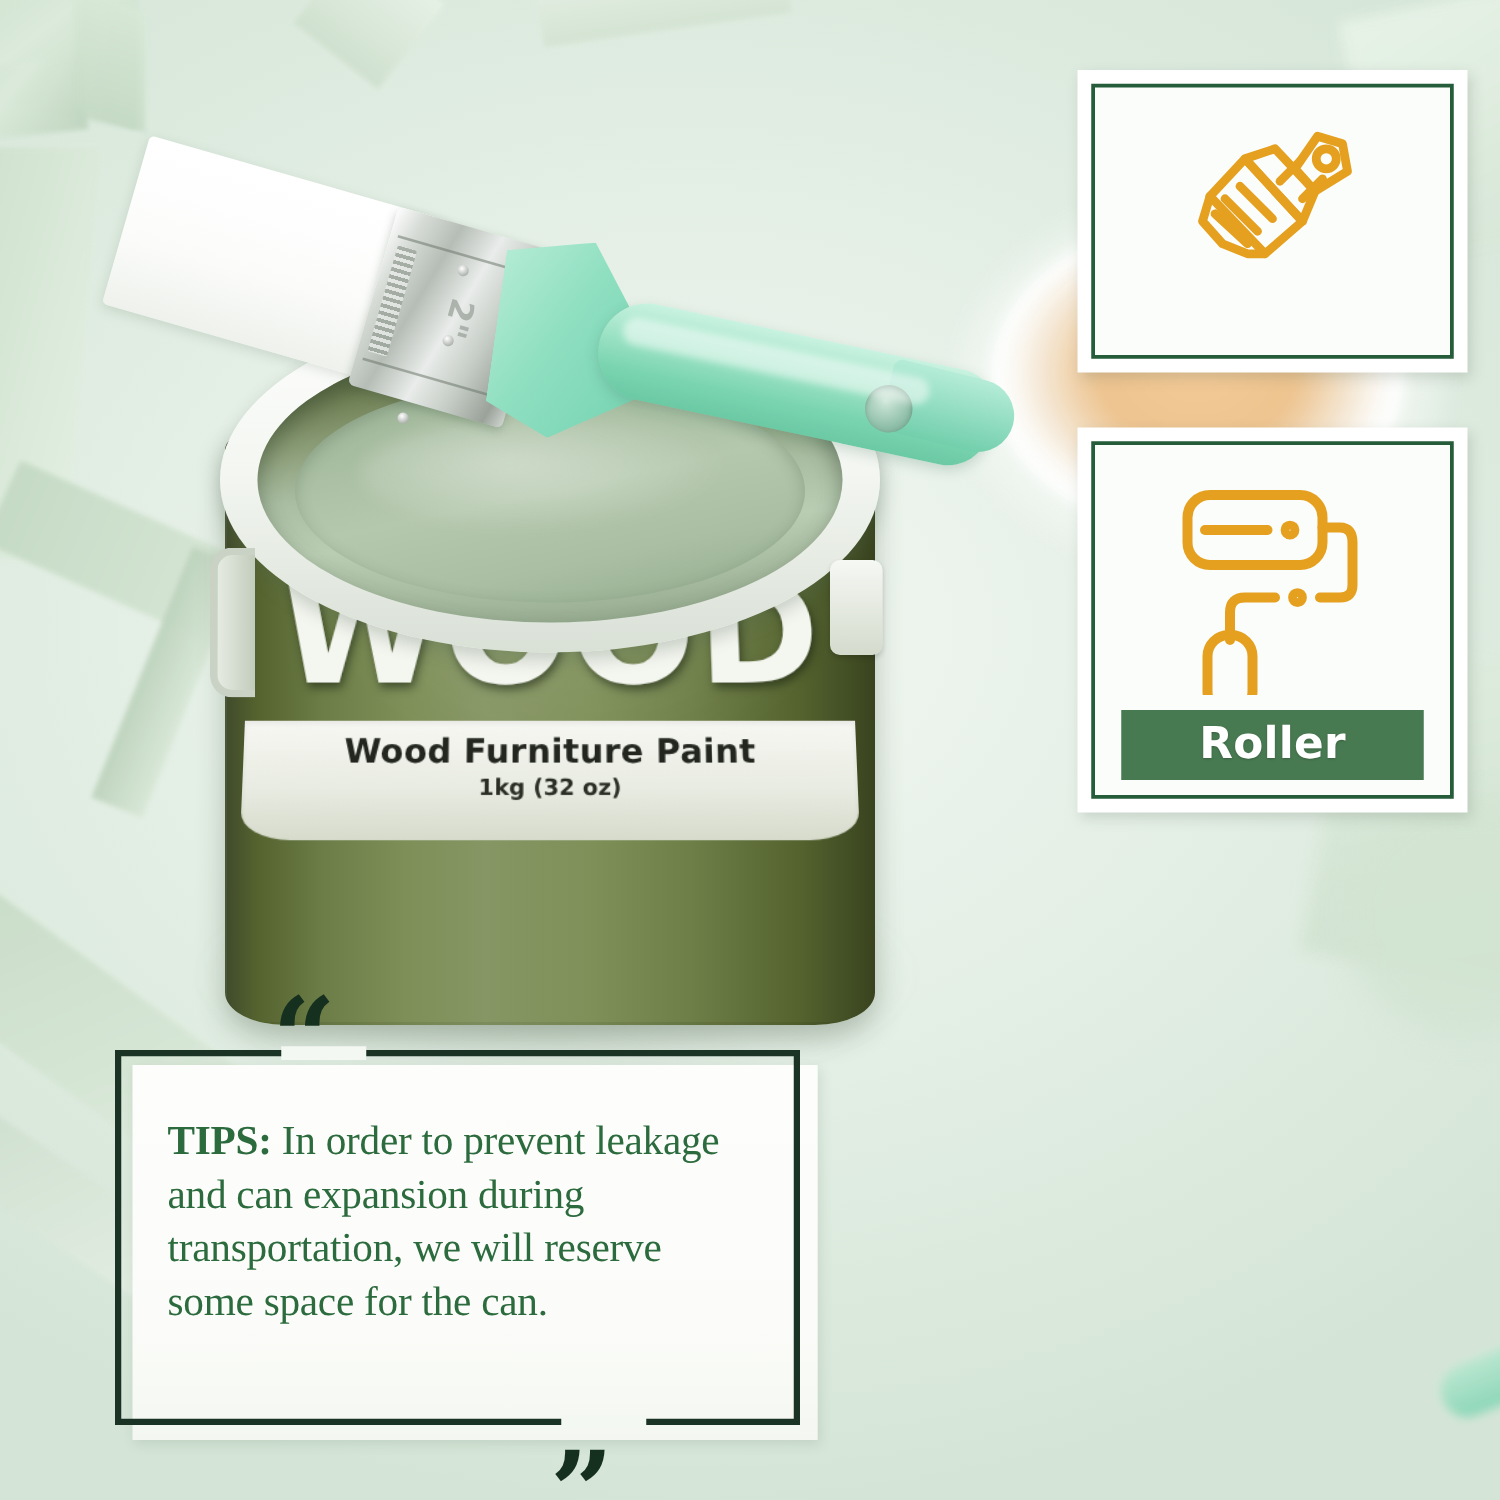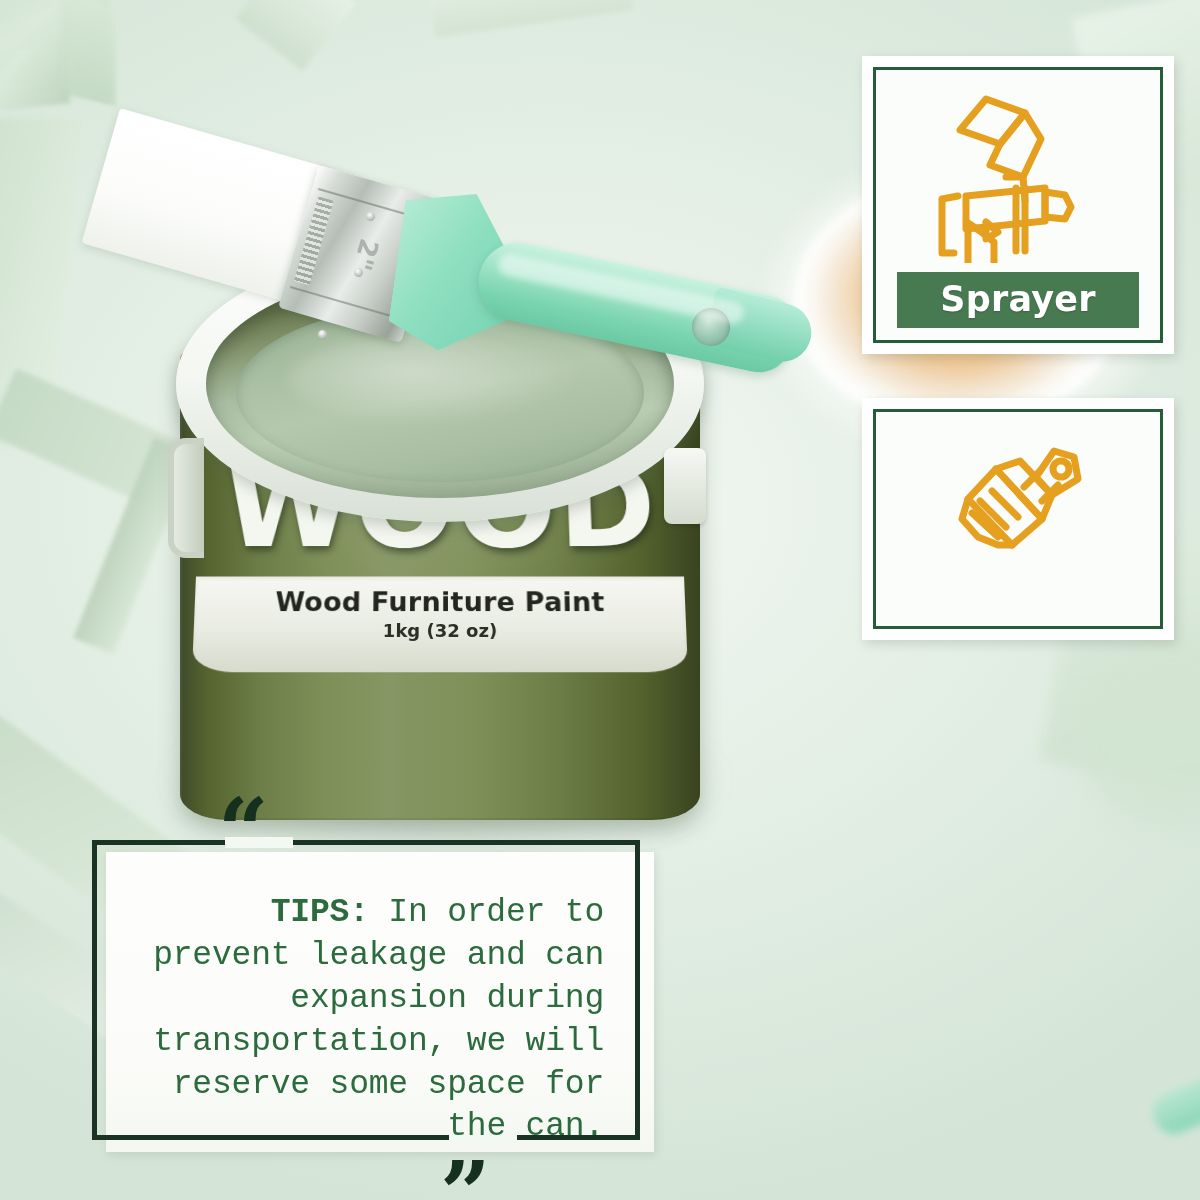--- a/index.html
+++ b/index.html
@@ -292,25 +292,24 @@
     position:absolute;
     font-family:"DejaVu Serif", serif; font-weight:700;
     color:#16301f; line-height:.6; letter-spacing:-2px;
     z-index:3;
   }
   .q-open  { left:126px; top:-36px; font-size:88px; }
   .q-close { left:348px; bottom:-68px; font-size:88px; }
 
   .tips-text {
     position:absolute; left:42px; top:52px; width:470px;
-    font-family:Liberation Mono, monospace;
+    font-family:Liberation Serif, serif;
     font-size:33px; line-height:1.30; color:#2c6b3d;
     letter-spacing:-.2px;
     z-index:2;
-    text-align:right;
   }
   .tips-text b { font-weight:700; color:#2c6b3d; }
 
   
   .cards { position:absolute; left:862px; top:56px; width:312px; }
   .card {
     position:relative;
     width:312px;
     background:#ffffff;
     padding:11px;
@@ -432,50 +431,20 @@
     </div>
     <div class="q-open">“</div>
     <div class="q-close">”</div>
     <div class="tips-text">
       <b>TIPS:</b><span> In order to prevent leakage and can expansion during transportation, we will reserve some space for the can.</span>
     </div>
   </div>
 
   <div class="cards">
 
-    <div class="card" id="card-sprayer">
-      <div class="card-inner">
-        <div class="icon-well">
-          <svg width="180" height="172" viewBox="0 0 180 172" fill="none" stroke="#E5A020" stroke-width="7" stroke-linecap="round" stroke-linejoin="round">
-
-            <path d="M32 39 L58 8 L97 22 L72 53 Z"></path>
-
-            <path d="M72 53 L97 22 L113 48 L95 86 L62 74 Z"></path>
-
-            <path d="M78 86 L95 86 L97 110"></path>
-
-            <path d="M38 105 L117 97 L117 130 L38 138 Z"></path>
-
-            <path d="M117 101 L137 104 L143 116 L137 128 L117 126 Z"></path>
-
-            <path d="M88 97 L88 160"></path>
-            <path d="M97 97 L97 160"></path>
-
-            <path d="M58 131 L58 148 L70 141 L58 131"></path>
-
-            <path d="M40 132 L40 188 L66 188 L66 151 L52 140 Z"></path>
-
-            <path d="M30 105 L14 108 L14 162 L26 162"></path>
-          </svg>
-        </div>
-        <div class="card-banner">
-          <span>Sprayer</span>
-        </div>
-      </div>
-    </div>
 
     <div class="card" id="card-brush">
       <div class="card-inner">
         <div class="icon-well">
           <svg width="180" height="172" viewBox="0 0 180 172" fill="none" stroke="#E5A020" stroke-width="7" stroke-linecap="round" stroke-linejoin="round">
 
             <path d="M108 44 L126 18 L146 24 L150 46 L124 62 Z"></path>
             <circle cx="133" cy="36" r="8"></circle>
 
             <path d="M96 54 L112 38"></path>
@@ -488,15 +457,39 @@
             <path d="M40 66 L34 86 L50 104 L70 112 L84 112"></path>
 
             <path d="M52 68 L78 94"></path>
             <path d="M44 80 L70 104"></path>
             <path d="M64 58 L90 84"></path>
           </svg>
         </div>
       </div>
     </div>
 
+    <div class="card" id="card-roller">
+      <div class="card-inner">
+        <div class="icon-well">
+          <svg width="180" height="176" viewBox="0 0 180 176" fill="none" stroke="#E5A020" stroke-width="8" stroke-linecap="round" stroke-linejoin="round">
+
+            <rect x="22" y="16" width="108" height="56" rx="18"></rect>
+
+            <path d="M36 44 L86 44"></path>
+            <circle cx="104" cy="44" r="3.5"></circle>
+
+            <path d="M130 42 L144 42 Q154 42 154 54 L154 88 Q154 98 144 98 L128 98"></path>
+
+            <circle cx="110" cy="98" r="3.5"></circle>
+
+            <path d="M92 98 L68 98 Q56 98 56 110 L56 132"></path>
+
+            <rect x="38" y="128" width="36" height="62" rx="17"></rect>
+          </svg>
+        </div>
+        <div class="card-banner">
+          <span>Roller</span>
+        </div>
+      </div>
+    </div>
 
   </div>
 </div>
 
 </body></html>

